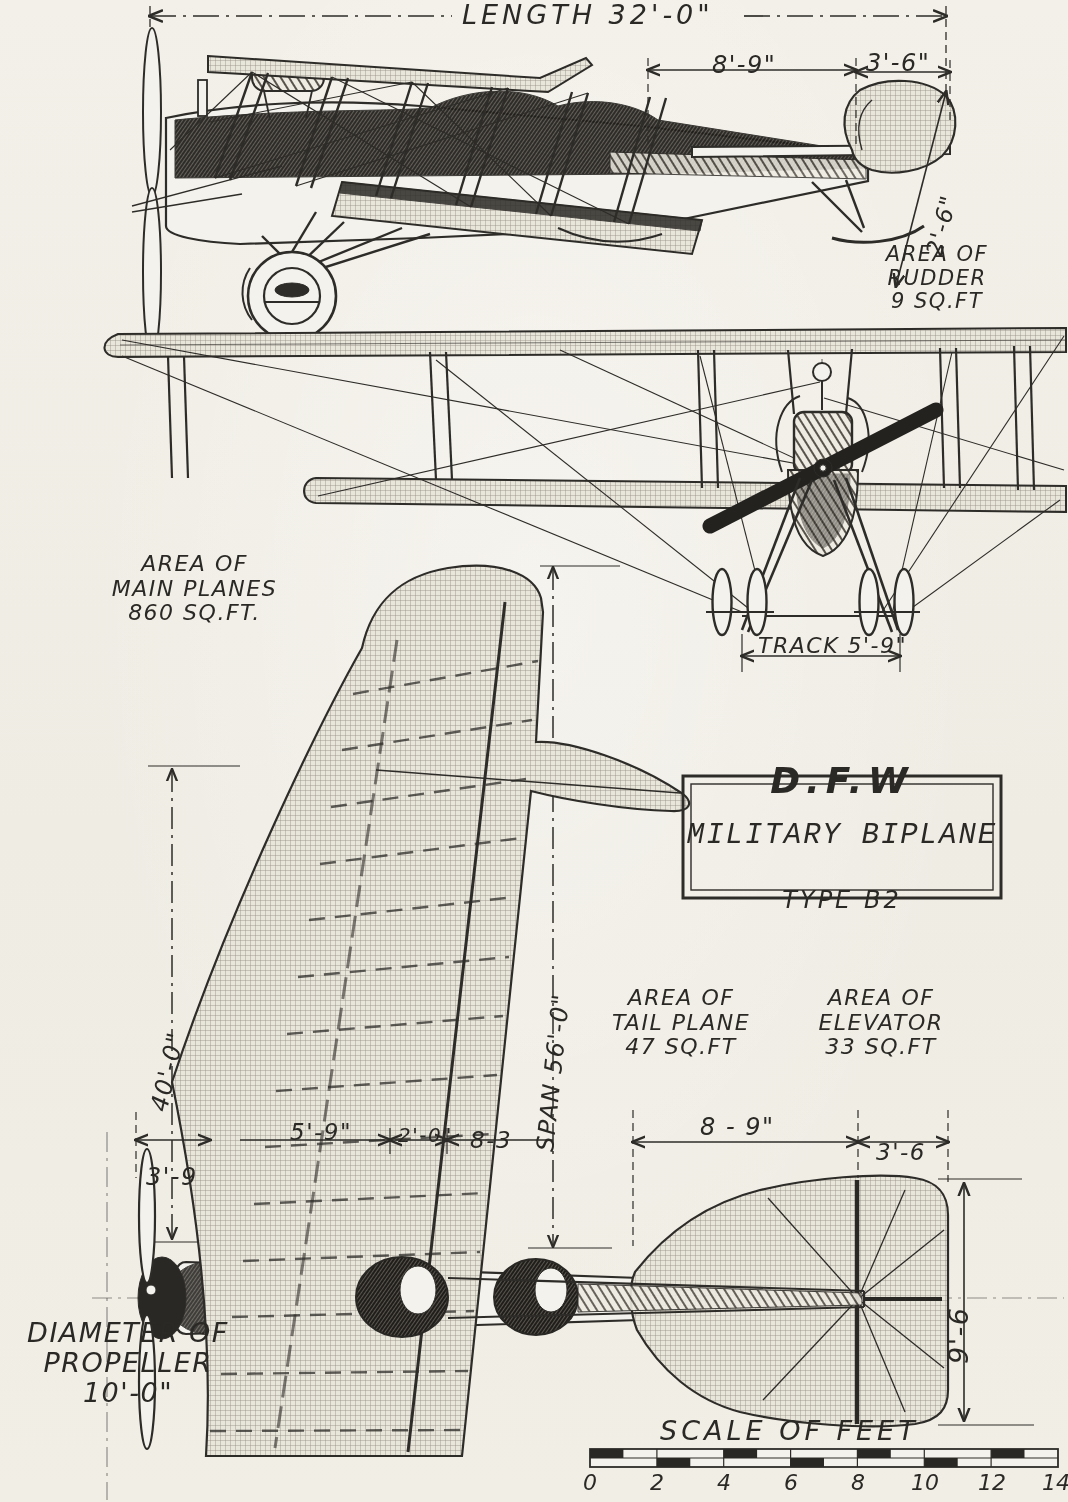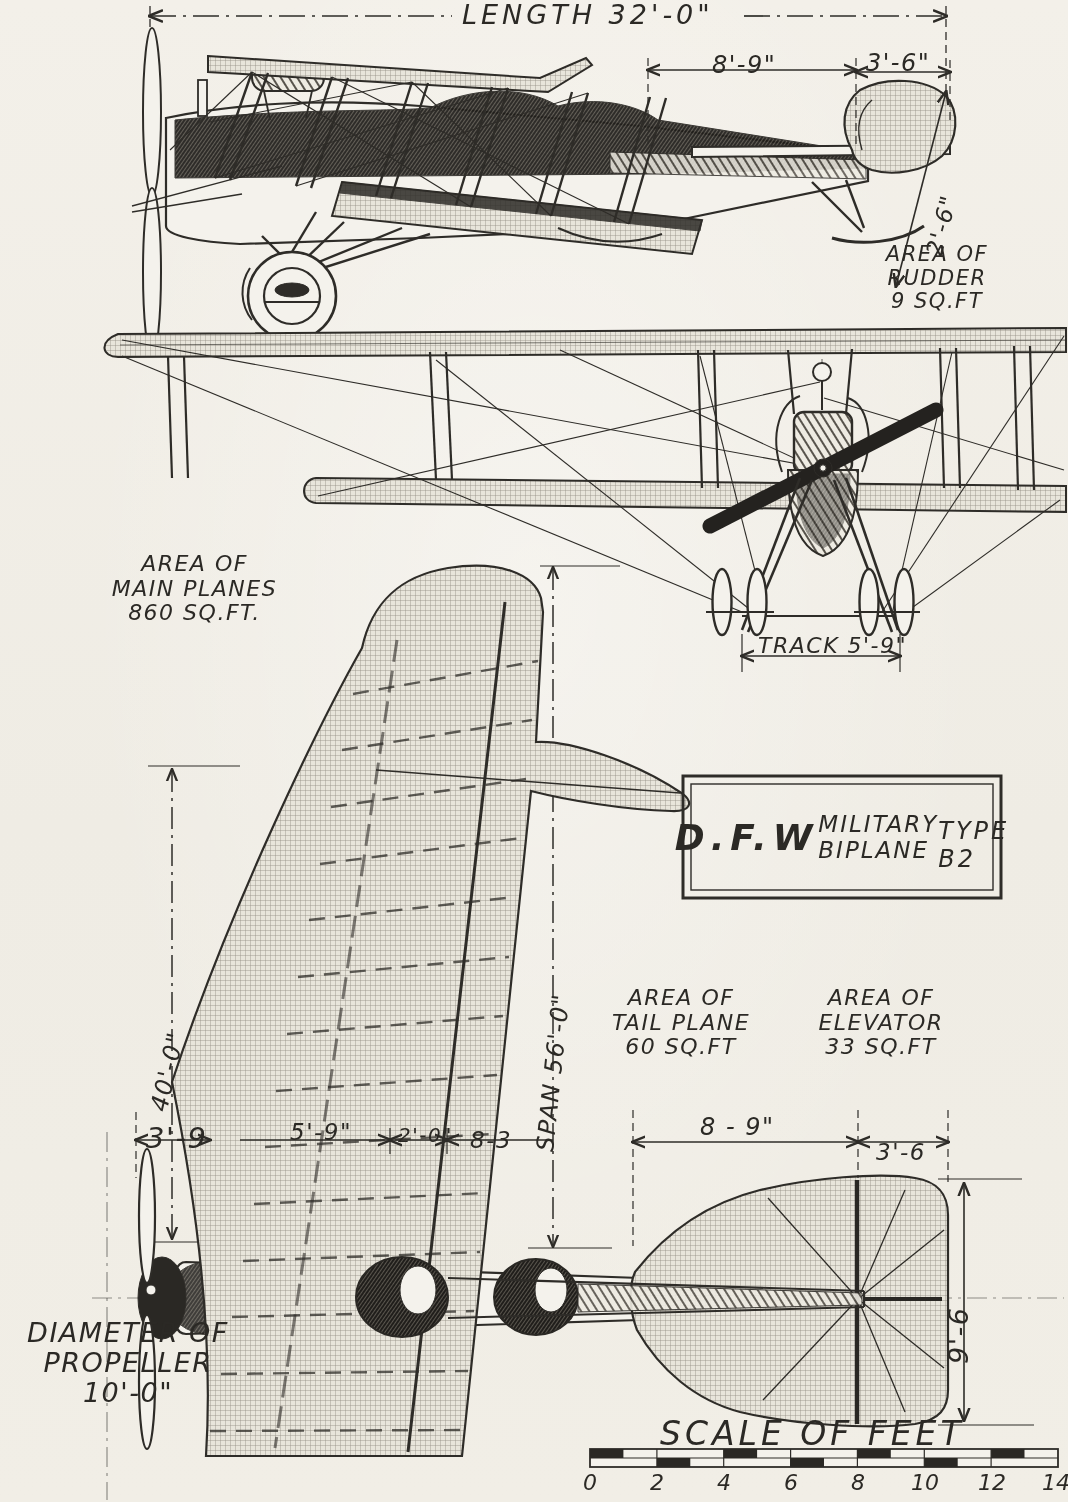--- a/index.html
+++ b/index.html
@@ -10,24 +10,24 @@
        background:
          radial-gradient(ellipse at 50% 40%, rgba(255,255,255,.35), rgba(0,0,0,0) 60%),
          linear-gradient(180deg,#f3f0e9 0%,#efece4 55%,#f1eee6 100%);}
   #stage{position:absolute;left:0;top:0;width:1068px;height:1502px;}
   svg{position:absolute;left:0;top:0;}
   .lbl{position:absolute;font-style:italic;color:#2b2925;white-space:nowrap;
        letter-spacing:1.5px;line-height:1.12;}
   .c{text-align:center;}
   .rot{transform-origin:0 0;}
   .box-title{position:absolute;left:683px;top:776px;width:318px;height:122px;
-       display:flex;flex-direction:row;justify-content:center;align-items:center;
-       color:#2b2925;font-style:italic;}
+       display:flex;flex-direction:column;justify-content:center;align-items:center;
+       color:#2b2925;font-style:italic;gap:18px;}
   .t1{font-size:36px;letter-spacing:6px;font-weight:bold;}
-  .t2{font-size:23px;letter-spacing:2px;margin-top:0;}
+  .t2{font-size:29px;letter-spacing:2px;margin-top:0;font-family:Liberation Mono, monospace;}
   .t3{font-size:24px;letter-spacing:3px;margin-top:16px;}
   .scale-num{position:absolute;top:1470px;font-size:22px;font-style:italic;
        color:#2b2925;transform:translateX(-50%);}
   .ind1{padding-left:26px;}
   .ind2{padding-left:16px;}
 </style>
 </head>
 <body>
 
 <div id="paper"></div>
@@ -358,47 +358,47 @@
 
 <div class="box-title">
   <div class="t1">D.F.W</div>
   <div class="t2">MILITARY BIPLANE</div>
   <div class="t3">TYPE B2</div>
 </div>
 
 <div class="lbl c" style="left:592px;top:986px;width:178px;font-size:22px;">
   <div>AREA OF</div>
   <div>TAIL PLANE</div>
-  <div>60 SQ.FT</div>
+  <div>47 SQ.FT</div>
 </div>
 
 <div class="lbl c" style="left:800px;top:986px;width:162px;font-size:22px;">
   <div>AREA OF</div>
   <div>ELEVATOR</div>
   <div>33 SQ.FT</div>
 </div>
 
 <div class="lbl rot" style="left:532px;top:1150px;font-size:24px;transform:rotate(-84deg);">SPAN 56'-0"</div>
 <div class="lbl rot" style="left:146px;top:1108px;font-size:24px;transform:rotate(-77deg);">40'-0"</div>
 
-<div class="lbl" style="left:146px;top:1122px;font-size:29px;">3'-9</div>
+<div class="lbl" style="left:146px;top:1164px;font-size:24px;">3'-9</div>
 <div class="lbl" style="left:290px;top:1120px;font-size:23px;">5'-9"</div>
 <div class="lbl" style="left:398px;top:1124px;font-size:20px;">2'-0"</div>
 <div class="lbl" style="left:470px;top:1128px;font-size:23px;">8-3</div>
 <div class="lbl" style="left:700px;top:1114px;font-size:24px;">8 - 9"</div>
 <div class="lbl" style="left:876px;top:1140px;font-size:23px;">3'-6</div>
 <div class="lbl rot" style="left:944px;top:1364px;font-size:27px;transform:rotate(-90deg);">9'-6</div>
 
 <div class="lbl c" style="left:24px;top:1318px;width:208px;font-size:27px;">
   <div>DIAMETER OF</div>
   <div>PROPELLER</div>
   <div>10'-0"</div>
 </div>
 
-<div class="lbl" style="left:660px;top:1416px;font-size:33px;letter-spacing:4px;">SCALE OF FEET</div>
+<div class="lbl" style="left:660px;top:1416px;font-size:27px;letter-spacing:4px;">SCALE OF FEET</div>
 <span class="scale-num" style="left:590px;">0</span>
 <span class="scale-num" style="left:657px;">2</span>
 <span class="scale-num" style="left:724px;">4</span>
 <span class="scale-num" style="left:791px;">6</span>
 <span class="scale-num" style="left:858px;">8</span>
 <span class="scale-num" style="left:925px;">10</span>
 <span class="scale-num" style="left:992px;">12</span>
 <span class="scale-num" style="left:1056px;">14</span>
 </div>
 

